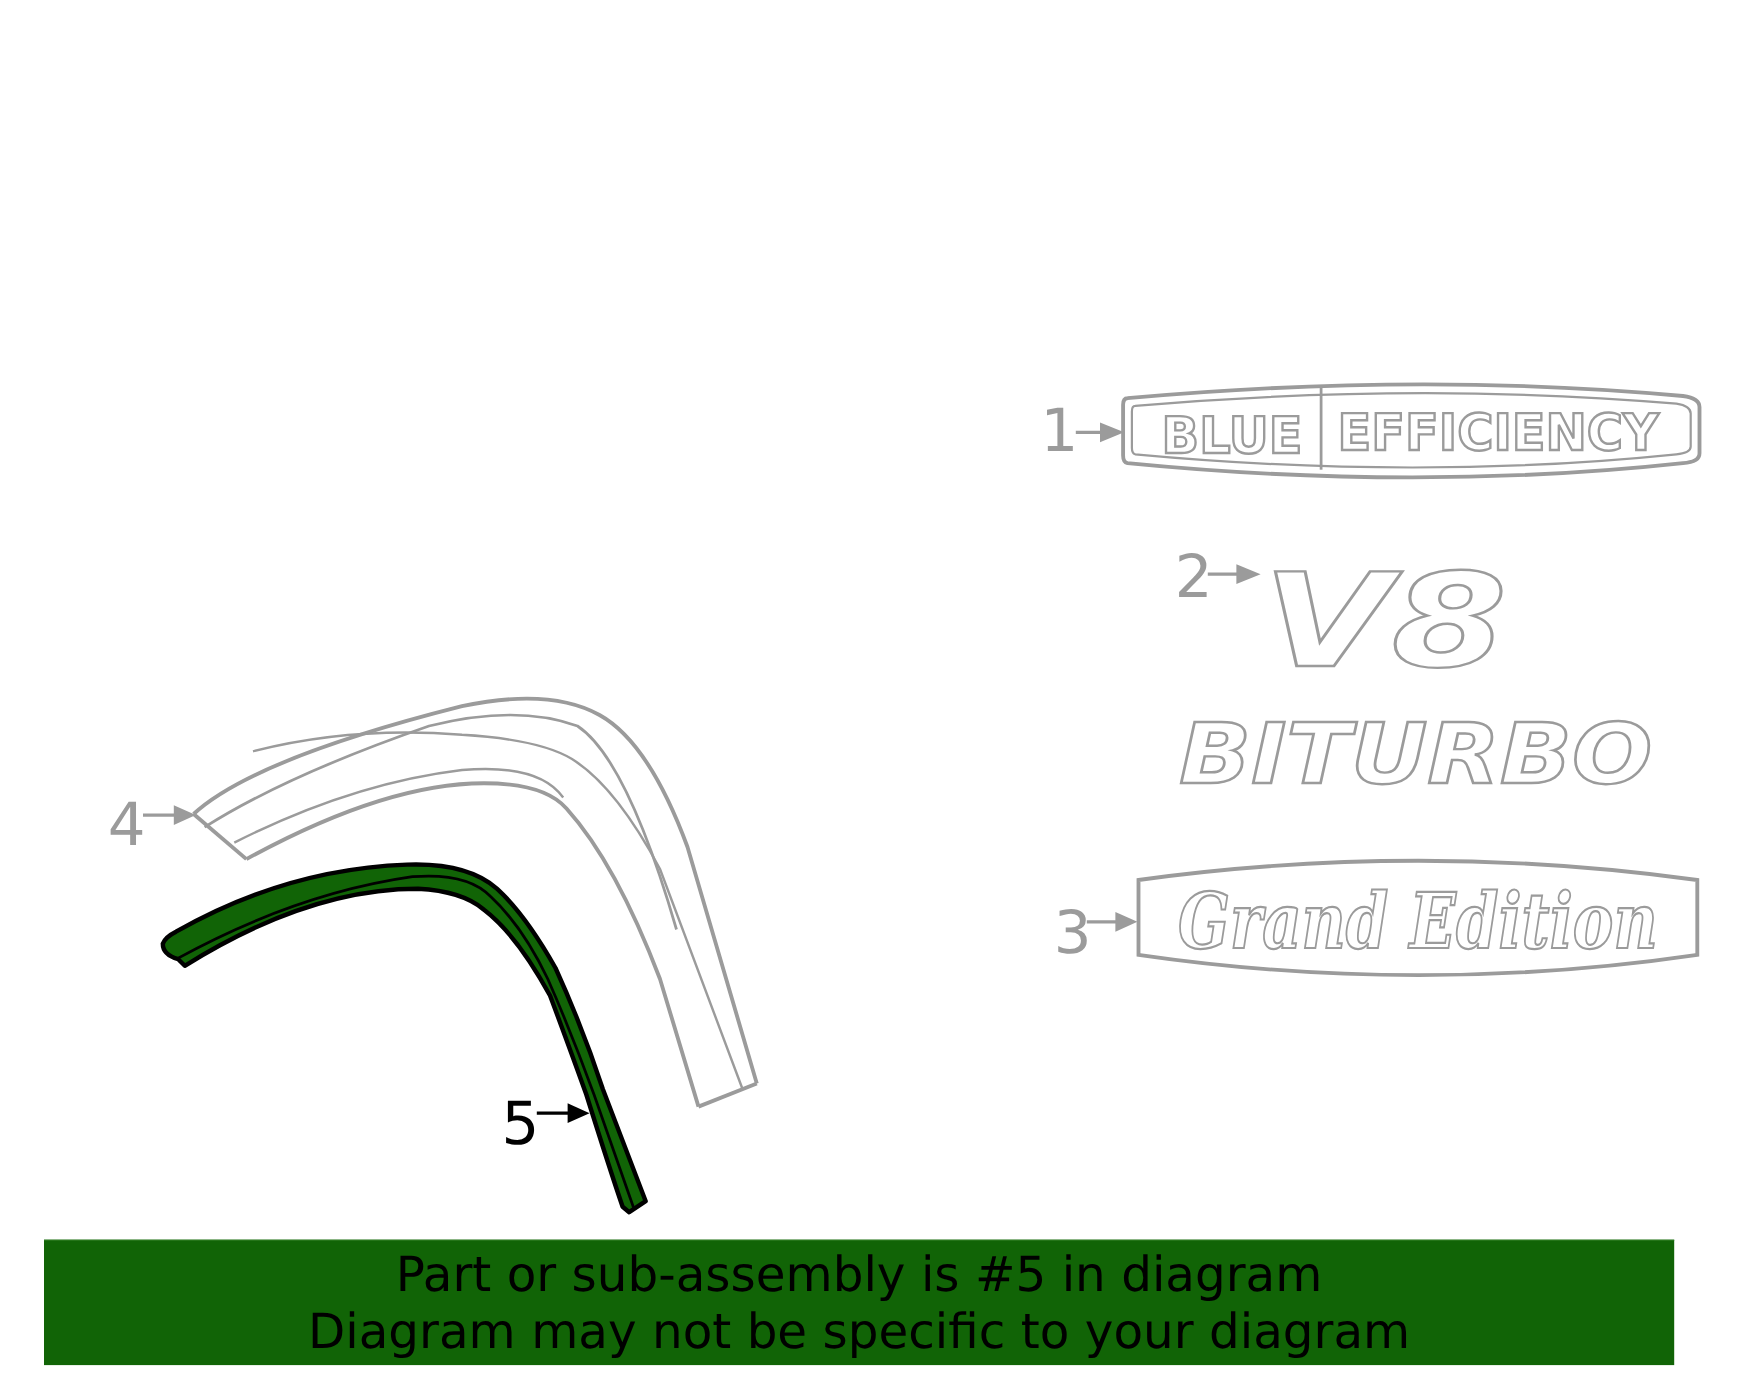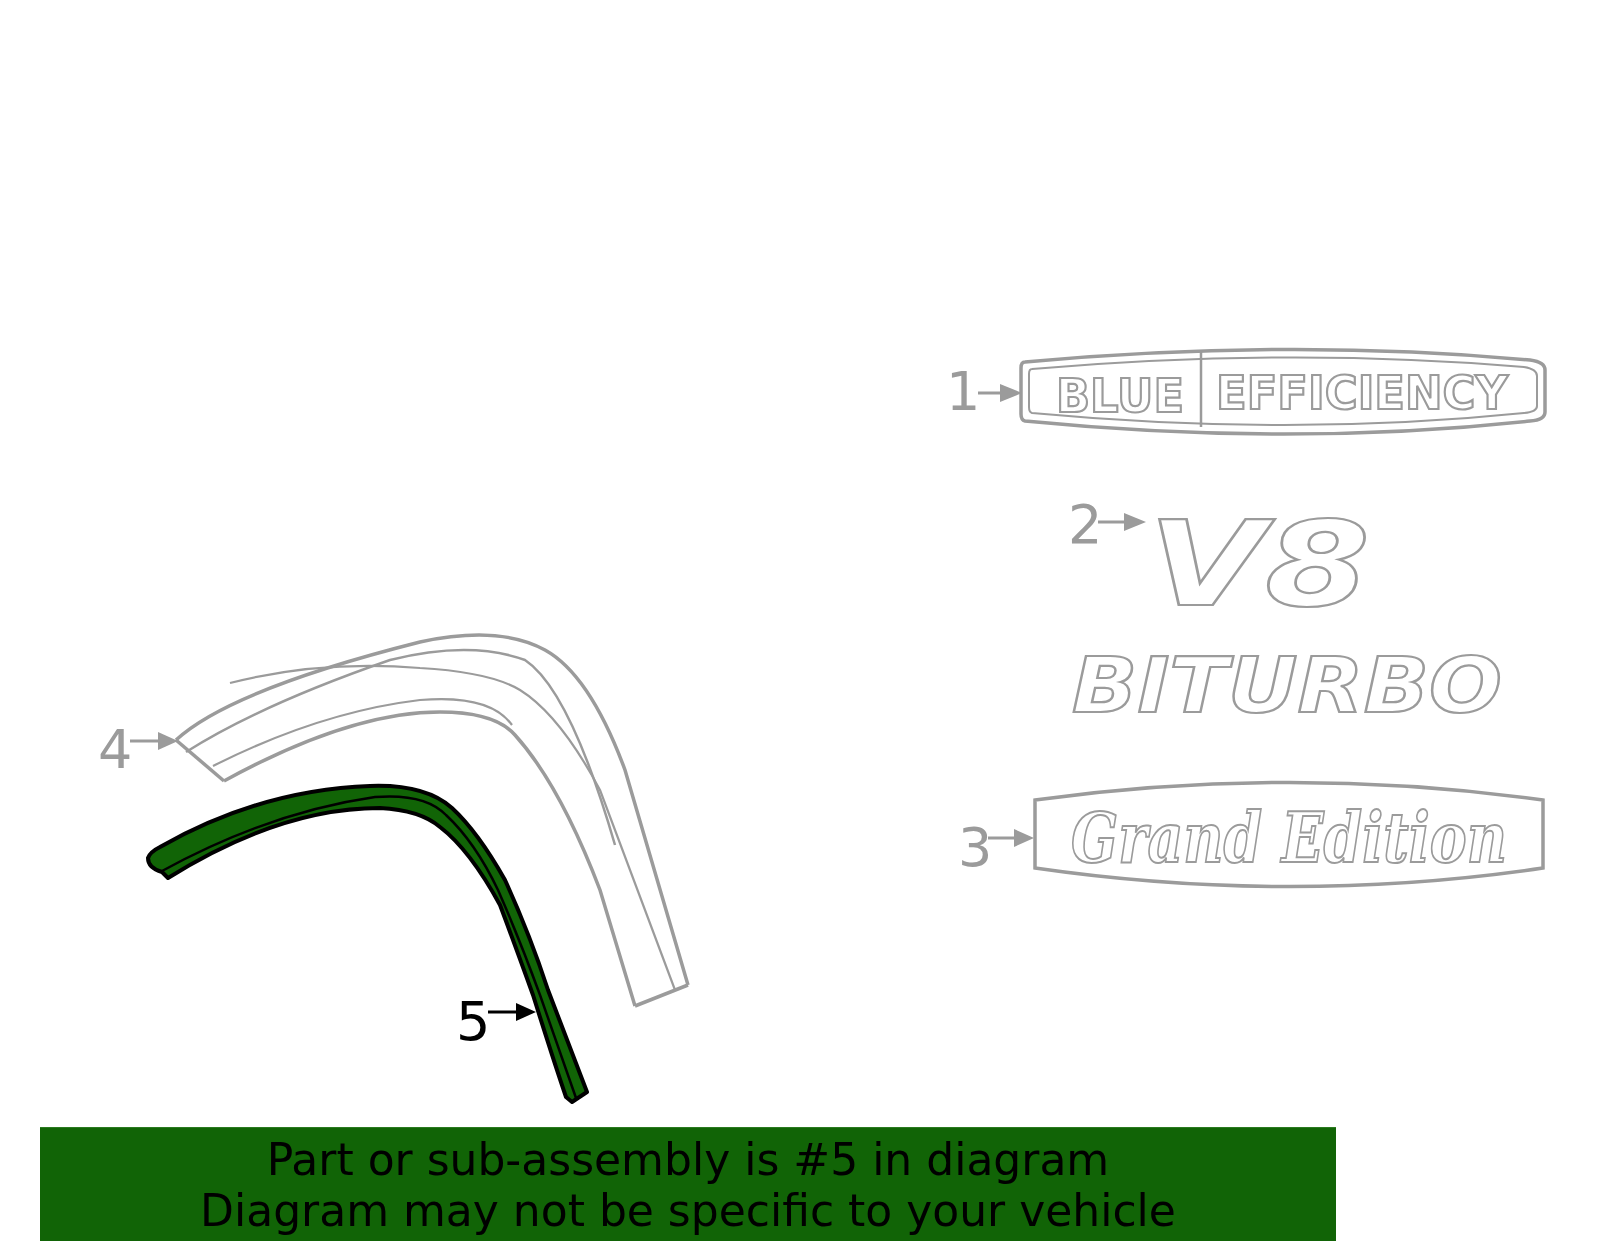--- a/index.html
+++ b/index.html
@@ -38,21 +38,21 @@
       font-weight: bold;
       font-style: italic;
       fill: #ffffff;
       stroke: #9b9b9b;
       stroke-width: 2;
     }
     #banner {
       position: absolute;
       left: 40px;
       top: 1127px;
-      width: 1296px;
+      width: 1482px;
       height: 113px;
       background: #116406;
       border-top: 1px solid #2b7a1f;
       display: flex;
       flex-direction: column;
       align-items: center;
       justify-content: center;
       color: #000000;
       font-family: "DejaVu Sans", sans-serif;
       font-size: 44px;
@@ -137,14 +137,14 @@
     <text class="callout-num" x="456" y="1040" fill="#000000">5</text>
     <g>
       <line x1="488" y1="1012" x2="520" y2="1012" stroke="#000000" stroke-width="3"></line>
       <path d="M516,1003 L536,1012 L516,1021 z" fill="#000000"></path>
     </g>
   </g>
 </svg>
 
 <div id="banner">
   <span>Part or sub-assembly is #5 in diagram</span>
-  <span>Diagram may not be specific to your vehicle</span>
+  <span>Diagram may not be specific to your diagram</span>
 </div>
 
 </body></html>

